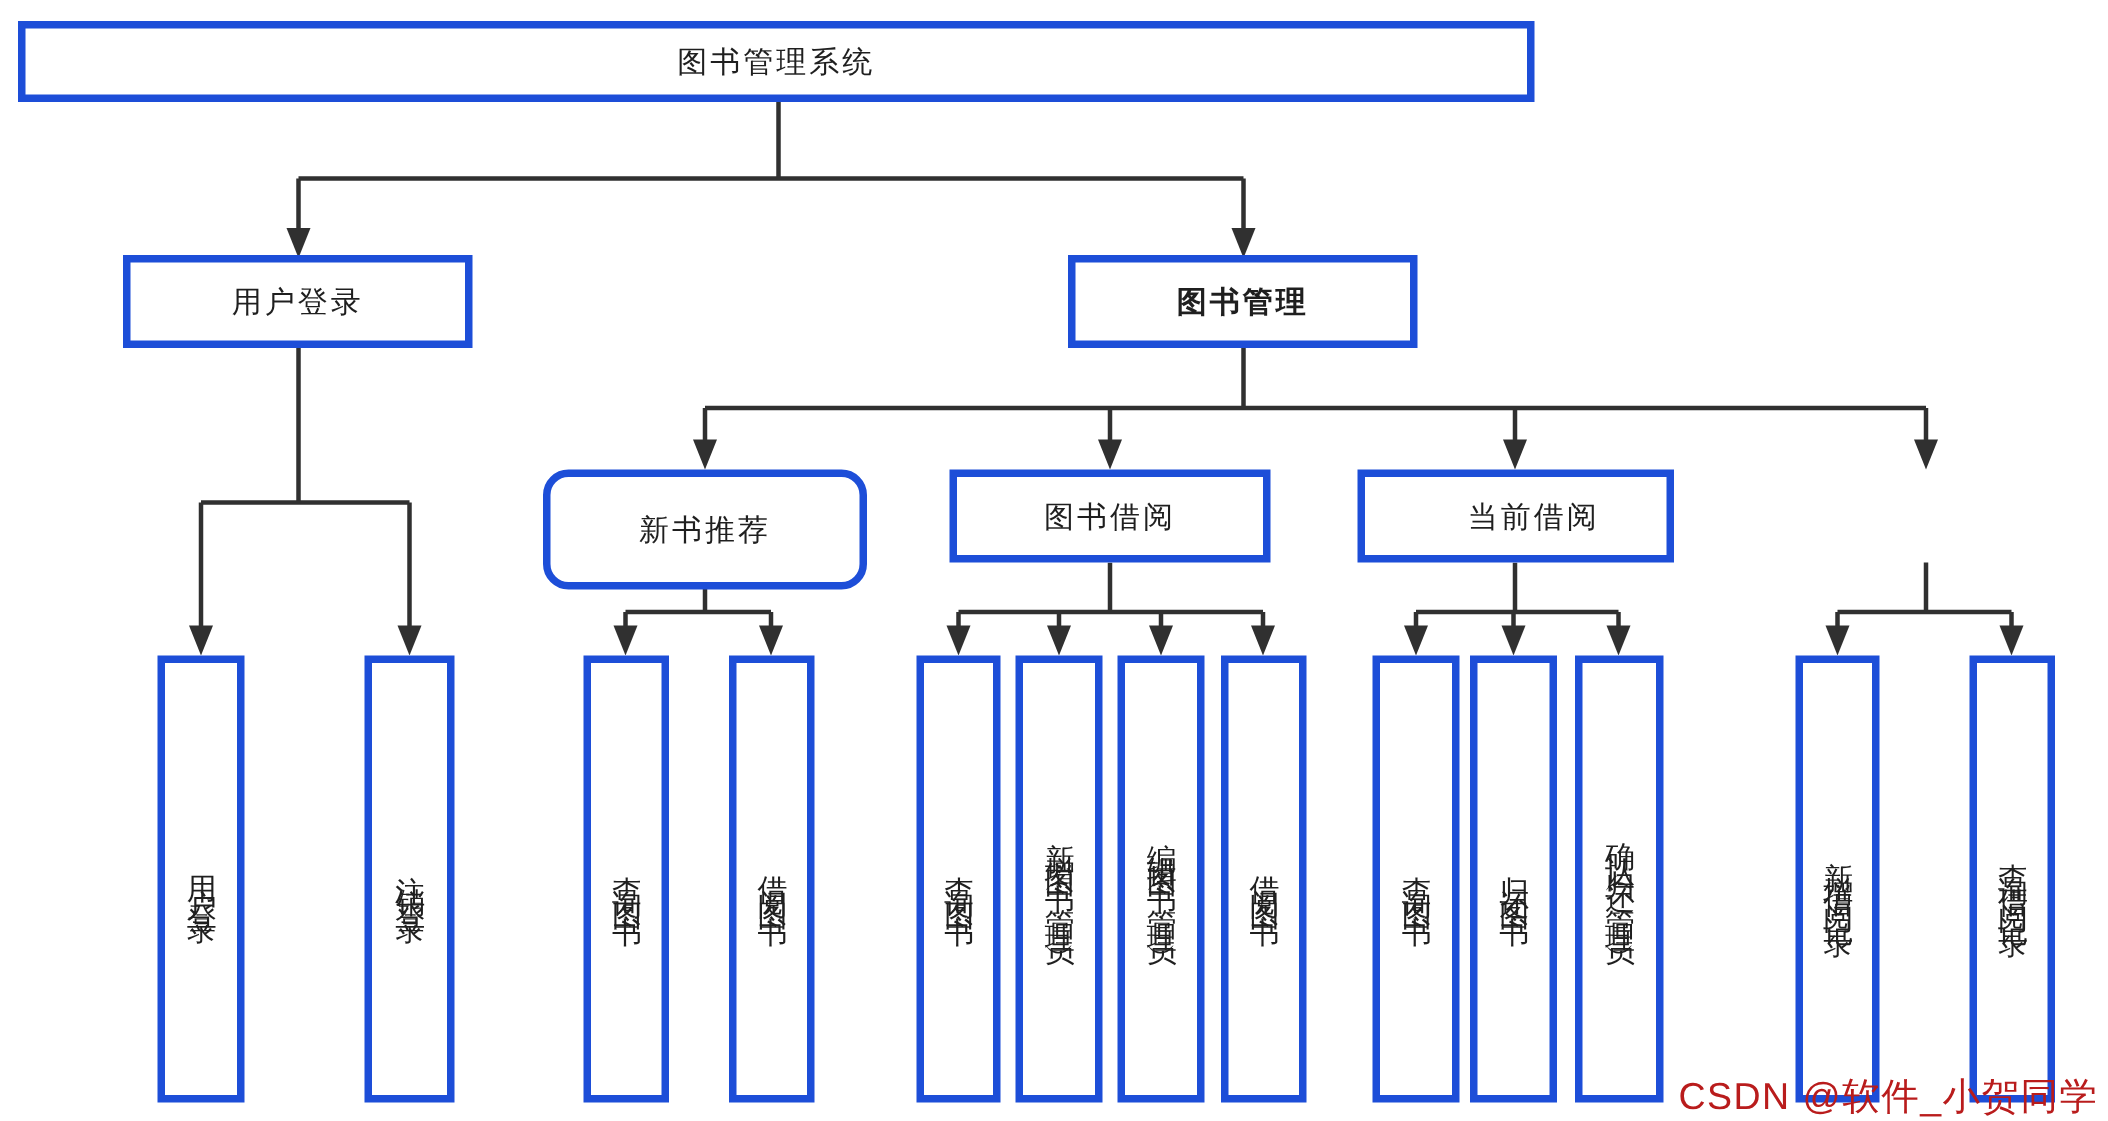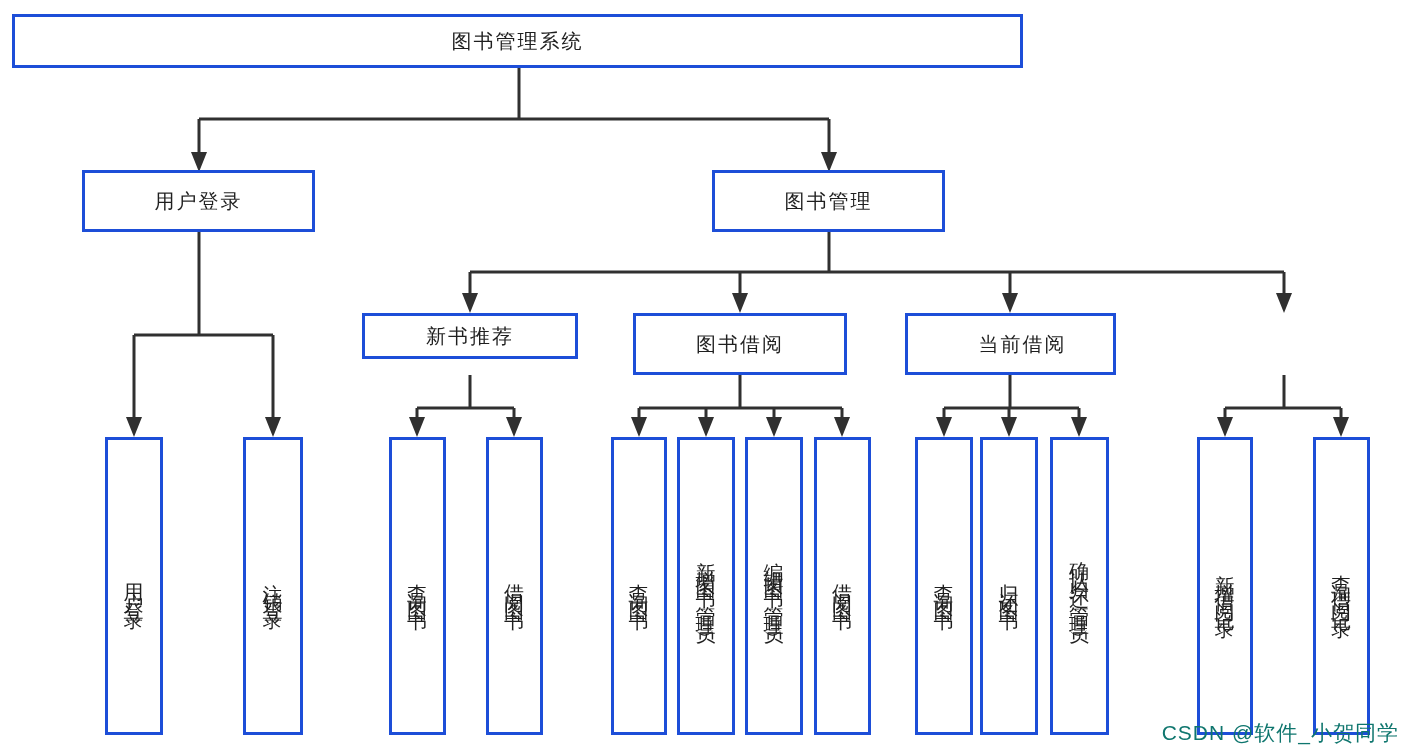--- a/index.html
+++ b/index.html
@@ -7,21 +7,21 @@
     position:relative;
     width:1405px;height:747px;
     background:#ffffff;
     font-family:"Liberation Sans","DejaVu Sans",sans-serif;
     overflow:hidden;
   }
   #connectors{position:absolute;left:0;top:0;z-index:1;}
   .box{
     position:absolute;
     box-sizing:border-box;
-    border:3px solid #1d4ed8;
+    border:5px solid #1d4ed8;
     background:#ffffff;
     display:flex;
     align-items:center;
     justify-content:center;
     z-index:2;
     color:#1f1f1f;
   }
   .hbox .label{
     font-size:20px;
     letter-spacing:2px;
@@ -32,22 +32,22 @@
     text-orientation:mixed;
     font-size:20px;
     letter-spacing:9px;
     line-height:1;
     white-space:nowrap;
   }
   #watermark{
     position:absolute;
     right:6px;
     bottom:0px;
-    font-size:21px;
-    color:#0f766e;
+    font-size:25px;
+    color:#b91c1c;
     letter-spacing:1px;
     z-index:3;
     white-space:nowrap;
   }
 </style>
 </head>
 <body>
 
 <div id="stage">
 
@@ -84,25 +84,25 @@
     </g>
   </svg>
 
   <div class="box hbox" style="left:12px;top:14px;width:1011px;height:54px;">
     <span class="label">图书管理系统</span>
   </div>
 
   <div class="box hbox" style="left:82px;top:170px;width:233px;height:62px;">
     <span class="label">用户登录</span>
   </div>
-  <div class="box hbox" style="left:712px;top:170px;width:233px;height:62px;">
+  <div class="box hbox" style="left:712px;top:170px;width:233px;height:62px;font-weight:bold;">
     <span class="label">图书管理</span>
   </div>
 
-  <div class="box hbox" style="left:362px;top:313px;width:216px;height:46px;">
+  <div class="box hbox" style="left:362px;top:313px;width:216px;height:80px;border-radius:17px;">
     <span class="label">新书推荐</span>
   </div>
   <div class="box hbox" style="left:633px;top:313px;width:214px;height:62px;align-items:center;">
     <span class="label">图书借阅</span>
   </div>
   <div class="box hbox" style="left:905px;top:313px;width:211px;height:62px;padding-left:24px;">
     <span class="label">当前借阅</span>
   </div>
 
   <div class="box leaf" style="left:105px;top:437px;width:58px;height:298px;">

